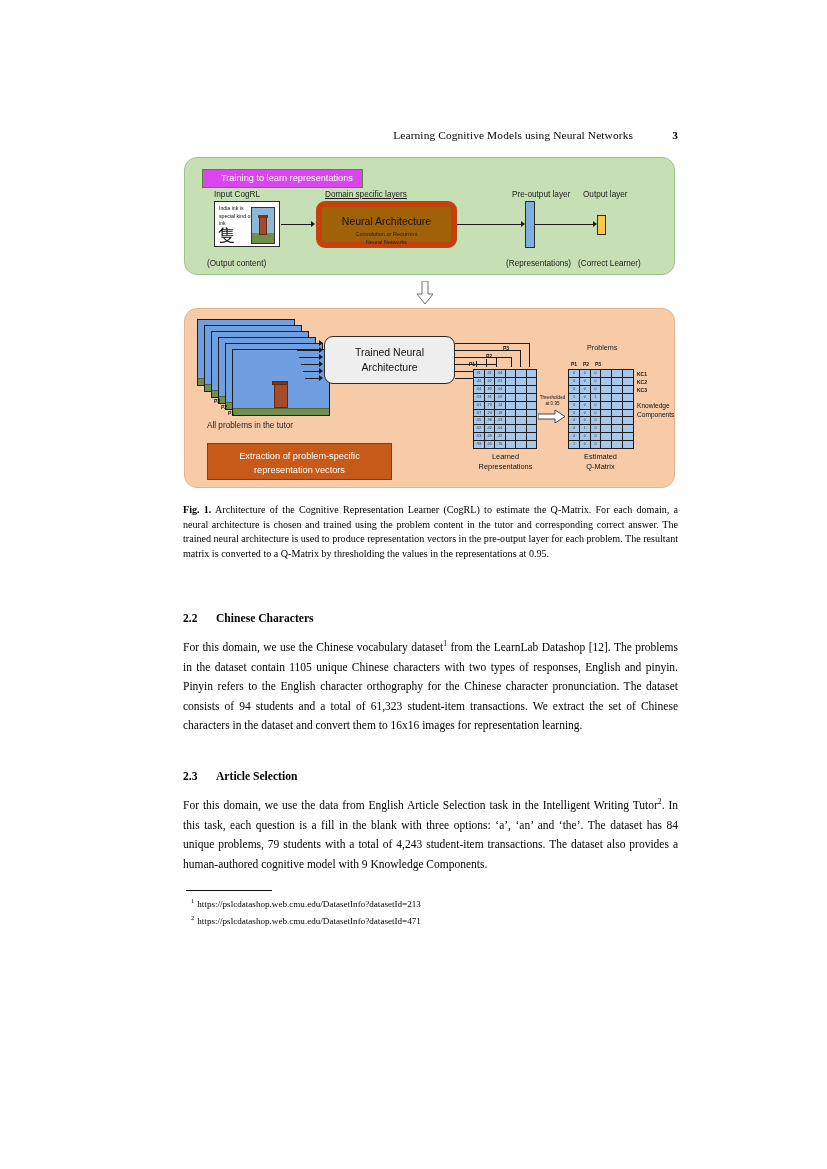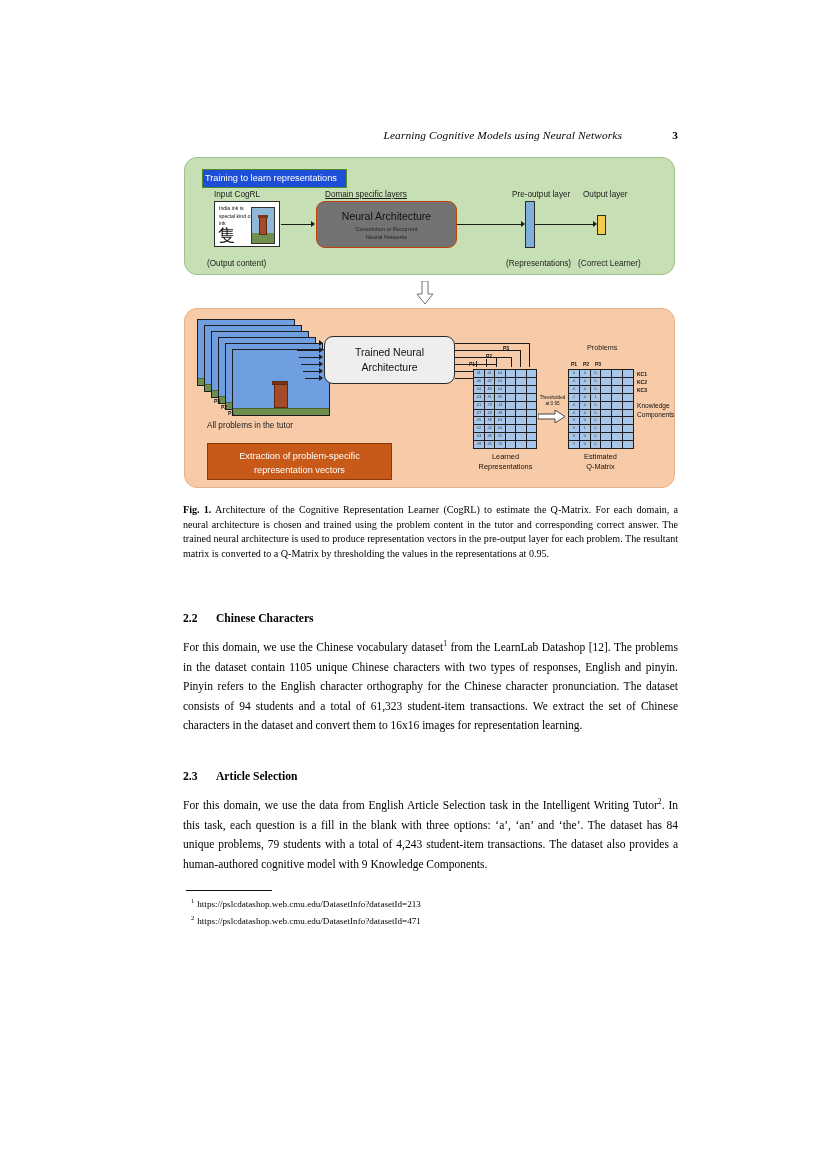--- a/index.html
+++ b/index.html
@@ -28,25 +28,24 @@
     position: absolute;
     left: 183px;
     top: 127px;
     width: 495px;
     height: 16px;
     font-size: 11.4px;
     line-height: 16px;
   }
   .runhead-title {
     position: absolute;
-    right: 56px;
+    right: 45px;
     top: 0;
     white-space: nowrap;
     letter-spacing: .01em;
-    font-style: italic;
   }
   .runhead-page {
     position: absolute;
     right: 0;
     top: 0;
     font-weight: bold;
     font-size: 11.4px;
   }
 
   
@@ -67,22 +66,22 @@
     height: 118px;
     background: #c6dfb4;
     border: 1px solid #9ec185;
     border-radius: 13px;
     box-sizing: border-box;
   }
   .badge-train {
     position: absolute;
     left: 17px;
     top: 11px;
-    padding: 2px 9px 3px 2px;
-    background: #1d4ed8;
+    padding: 2px 9px 3px 18px;
+    background: #d946ef;
     border: 1px solid #4e8a2a;
     color: #ffffff;
     font-family: "Liberation Sans", sans-serif;
     font-size: 9.2px;
     line-height: 12px;
     white-space: nowrap;
   }
 
   .lbl {
     position: absolute;
@@ -159,22 +158,22 @@
   }
   .input-caption { left: 22px; top: 101px; }
 
   
   .arch-box {
     position: absolute;
     left: 131px;
     top: 43px;
     width: 141px;
     height: 47px;
-    background: #737373;
-    border: 1px solid #c2410c;
+    background: #a16207;
+    border: 6px solid #c2410c;
     border-radius: 9px;
     box-sizing: border-box;
     text-align: center;
   }
   .arch-title {
     margin-top: 8px;
     font-family: "Liberation Sans", sans-serif;
     font-size: 10.5px;
     color: #111;
   }

